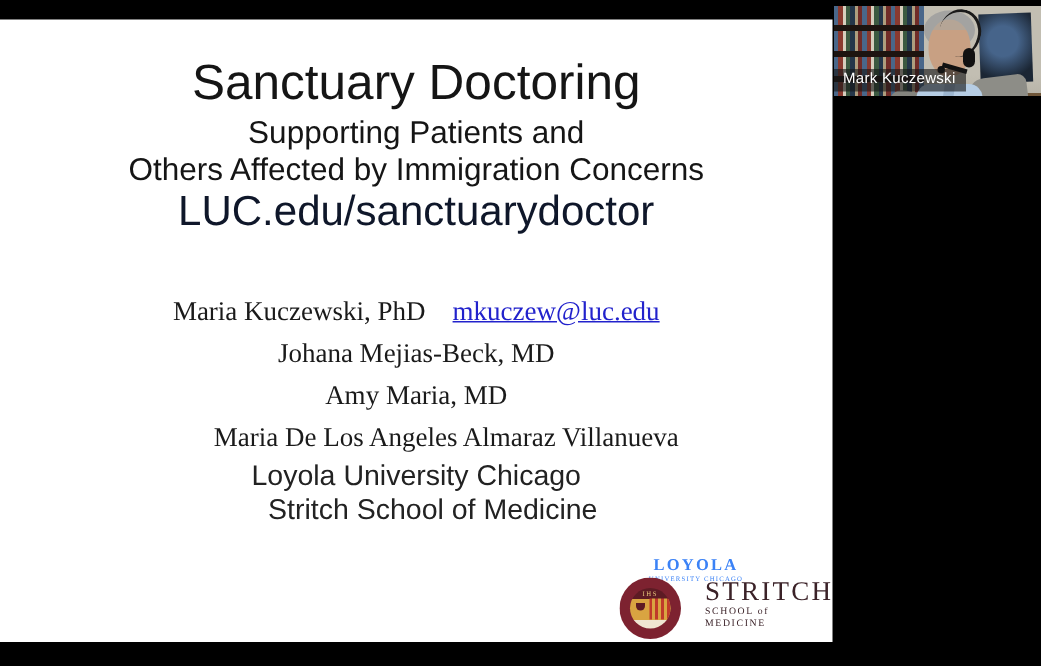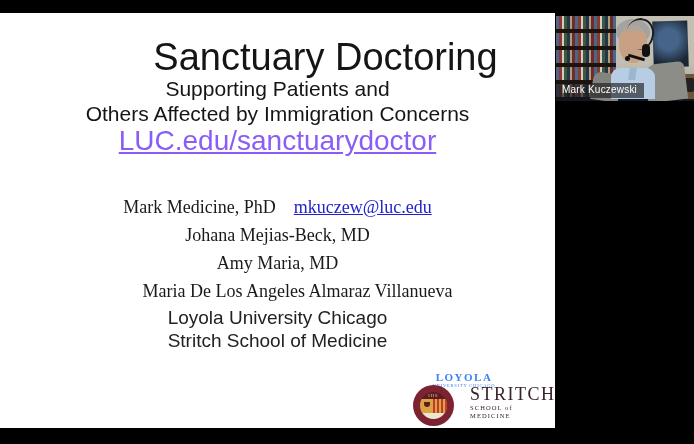--- a/index.html
+++ b/index.html
@@ -2,30 +2,30 @@
 <html><head>
 <meta charset="utf-8">
 <style>
   html,body{margin:0;padding:0;background:#000;}
   .stage{position:relative;width:694px;height:444px;background:#000;overflow:hidden;
          font-family:"Liberation Sans",sans-serif;}
 
   
   .slide{position:absolute;left:0;top:13px;width:555px;height:415px;background:#ffffff;}
   .line{position:absolute;left:0;width:555px;text-align:center;white-space:nowrap;color:#151515;}
-  .slide-title{top:22px;font-size:38px;line-height:1.2;padding-left:48px;}
+  .slide-title{top:22px;font-size:33px;line-height:1.2;}
   .slide-sub1{top:64px;font-size:21px;}
   .slide-sub2{top:89px;font-size:21px;}
   .slide-link{top:112px;font-size:28px;}
-  .slide-link a{color:#8b5cf6;text-decoration:underline;cursor:pointer;}
+  .slide-link a{color:#0f172a;cursor:pointer;}
   .serifline{font-family:"Liberation Serif",serif;font-size:18px;color:#1a1a1a;}
   .a0{top:184px;} .a1{top:212px;} .a2{top:240px;} .a3{top:268px;margin-left:20px;}
   .email{color:#2222cc;text-decoration:underline;margin-left:18px;cursor:pointer;}
   .inst{font-size:19px;color:#222;}
-  .i1{top:294px;} .i2{top:317px;}
+  .i1{top:294px;} .i2{top:317px;padding-left:11px;}
 
   
   .logo{position:absolute;left:412px;top:358px;width:143px;height:57px;}
   .logo-univ{position:absolute;left:20px;top:1px;width:64px;text-align:center;
              font-family:"Liberation Serif",serif;color:#3b82f6;}
   .logo-univ .big{font-size:11px;letter-spacing:1.5px;font-weight:bold;display:block;line-height:11px;}
   .logo-univ .small{font-size:4.5px;letter-spacing:0.8px;display:block;line-height:5px;}
   .seal{position:absolute;left:1px;top:14px;width:41px;height:41px;border-radius:50%;
         background:
           radial-gradient(circle at 50% 50%, rgba(0,0,0,0) 0 11px, rgba(216,166,70,.35) 11px 13px, rgba(0,0,0,0) 13px),
@@ -35,21 +35,21 @@
   .seal .stripes{position:absolute;left:13px;top:7px;width:14px;height:14px;
         background:repeating-linear-gradient(90deg,#c03a2a 0 2px,#d9a441 2px 4px);}
   .seal .kettle{position:absolute;left:4px;top:10px;width:6px;height:5px;border-radius:0 0 3px 3px;background:#5d1b24;}
   .seal .ihs{position:absolute;left:0;top:1px;width:27px;text-align:center;font-size:4.5px;color:#e9c97d;
         font-family:"Liberation Serif",serif;letter-spacing:1px;}
   .stritch{position:absolute;left:58px;top:13px;width:85px;font-family:"Liberation Serif",serif;color:#3b2228;}
   .stritch .big{display:block;font-size:18px;letter-spacing:1.5px;line-height:20px;}
   .stritch .small{display:block;font-size:6.5px;letter-spacing:1.1px;line-height:8px;}
 
   
-  .video-tile{position:absolute;left:556px;top:16px;width:138px;height:85px;background:#0f172a;overflow:hidden;cursor:pointer;}
+  .video-tile{position:absolute;left:556px;top:4px;width:138px;height:60px;background:#0f172a;overflow:hidden;cursor:pointer;}
   .v-wall{position:absolute;left:50px;top:0;width:88px;height:83px;
           background:linear-gradient(180deg,#c2beb2 0 55%,#a8a498 100%);}
   .v-books{position:absolute;left:0;top:0;width:60px;height:83px;background-color:#2c1f14;
           background-image:
             repeating-linear-gradient(180deg, rgba(0,0,0,0) 0 13px, #1d1410 13px 17px),
             repeating-linear-gradient(90deg,#49678a 0 3px,#8a3a30 3px 6px,#d6cebd 6px 8px,#3c5a41 8px 11px,#24364a 11px 14px,#ae9e7e 14px 16px,#702c28 16px 19px);}
   .v-monitor{position:absolute;left:97px;top:5px;width:35px;height:46px;
           background:radial-gradient(circle at 45% 40%, #46648a 0 30%, #1b2634 75%);transform:rotate(-2deg);}
   .v-desk{position:absolute;left:92px;top:58px;width:46px;height:25px;background:#6f5639;}
   .v-gear1{position:absolute;left:98px;top:54px;width:28px;height:13px;background:#141414;border-radius:2px;}
@@ -76,21 +76,21 @@
 
   <div class="slide">
     <div class="line slide-title">Sanctuary Doctoring</div>
     <div class="line slide-sub1">Supporting Patients and</div>
     <div class="line slide-sub2">Others Affected by Immigration Concerns</div>
     <div class="line slide-link">
       <a>LUC.edu/sanctuarydoctor</a>
     </div>
 
     <div class="line serifline a0">
-      <span>Mark Medicine, PhD</span><span class="email">mkuczew@luc.edu</span>
+      <span>Maria Kuczewski, PhD</span><span class="email">mkuczew@luc.edu</span>
     </div>
     <div class="line serifline a1">Johana Mejias-Beck, MD</div>
     <div class="line serifline a2">Amy Maria, MD</div>
     <div class="line serifline a3">Maria De Los Angeles Almaraz Villanueva</div>
 
     <div class="line inst i1">Loyola University Chicago</div>
     <div class="line inst i2">Stritch School of Medicine</div>
 
     <div class="logo">
       <div class="logo-univ">

